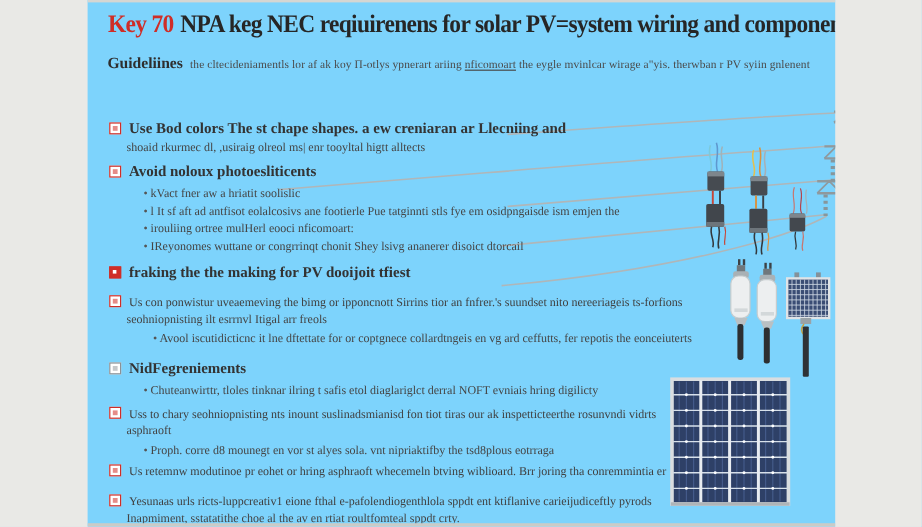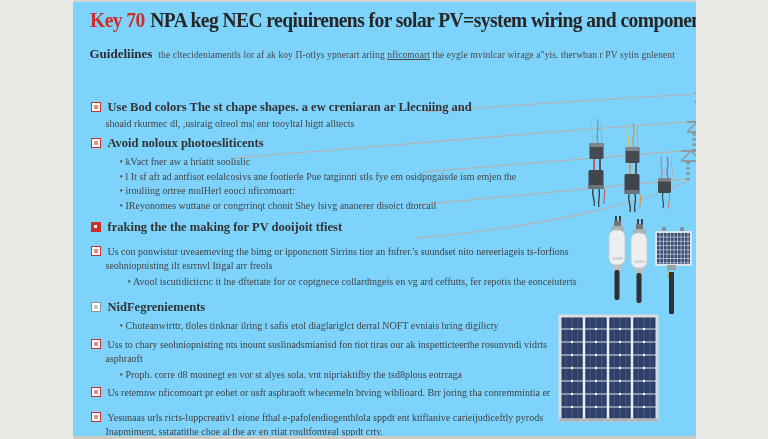--- a/index.html
+++ b/index.html
@@ -340,21 +340,21 @@
 
   <div class="sec s6">
     <div class="sec-head reg"><span class="marker red"></span><span>Uss to chary seohniopnisting nts inount suslinadsmianisd fon tiot tiras our ak inspetticteerthe rosunvndi vidrts</span></div>
     <div class="sec-sub">asphraoft</div>
     <ul class="bul">
       <li>Proph. corre d8 mounegt en vor st alyes sola. vnt nipriaktifby the tsd8plous eotrraga</li>
     </ul>
   </div>
 
   <div class="sec s7">
-    <div class="sec-head reg"><span class="marker red"></span><span>Us retemnw nficomoart pr eohet or usft asphraoft whecemeln btving wiblioard. Brr joring tha conremmintia er</span></div>
+    <div class="sec-head reg"><span class="marker red"></span><span>Us retemnw modutinoe pr eohet or hring asphraoft whecemeln btving wiblioard. Brr joring tha conremmintia er</span></div>
   </div>
 
   <div class="sec s8">
     <div class="sec-head reg"><span class="marker red"></span><span>Yesunaas urls ricts-luppcreativ1 eione fthal e-pafolendiogenthlola sppdt ent ktiflanive carieijudiceftly pyrods</span></div>
     <div class="sec-sub">Inapmiment,  sstatatithe choe al the av en rtiat roultfomteal sppdt crty.</div>
   </div>
 
   <div class="edge-bottom"></div>
 </div>
 

